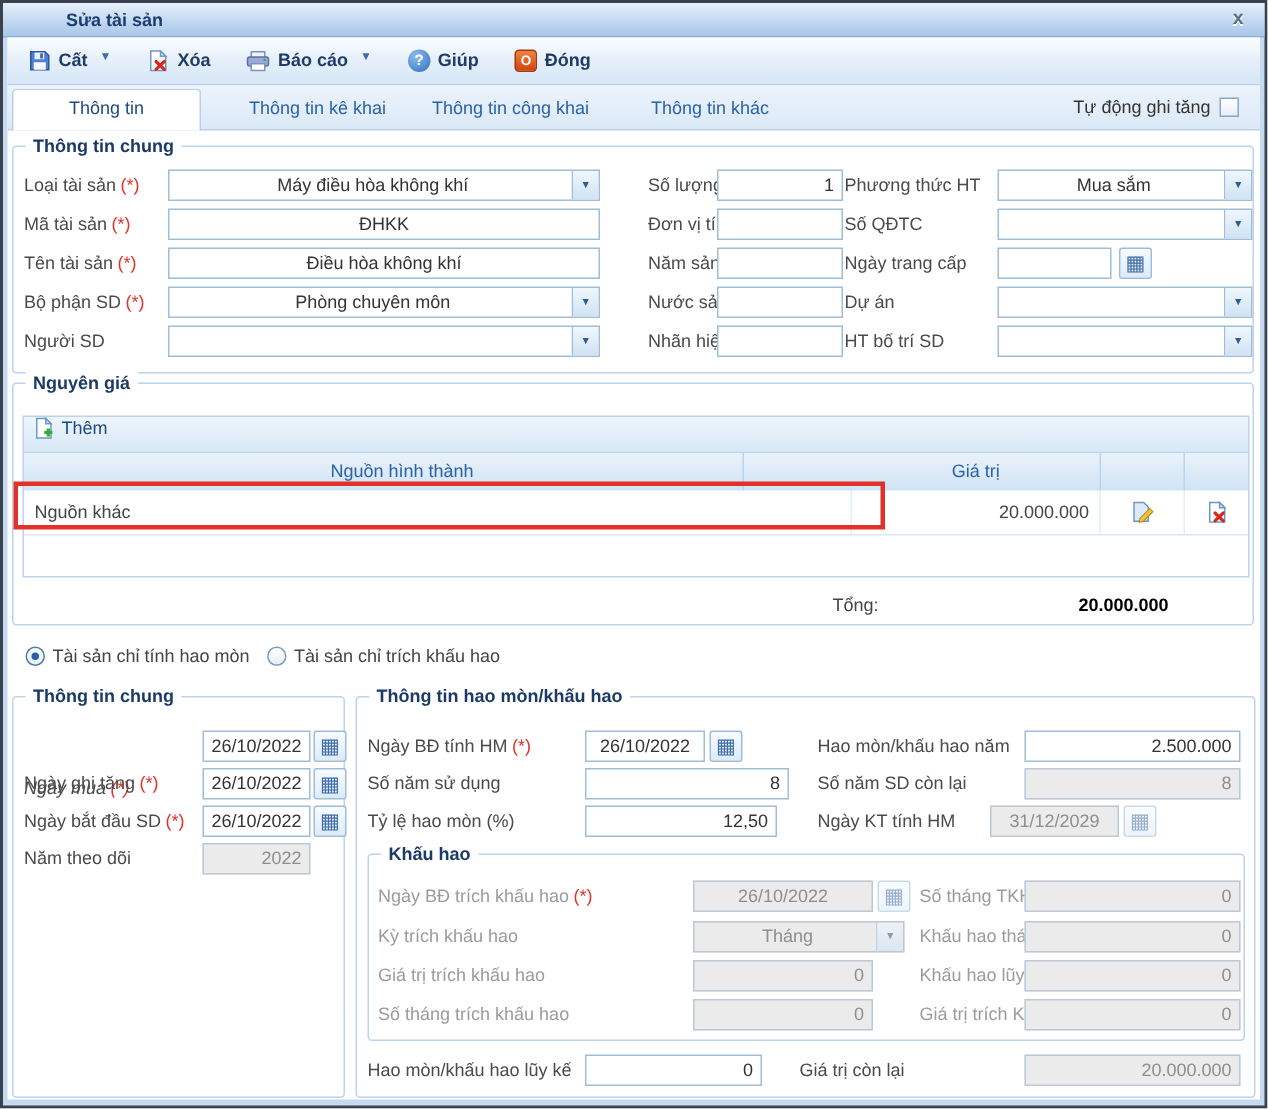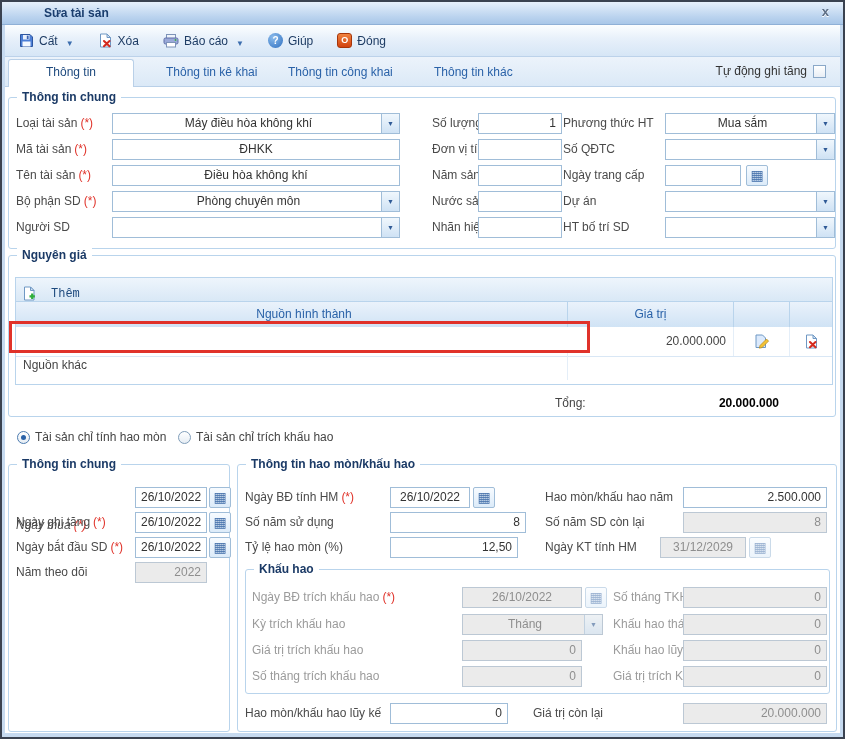--- a/index.html
+++ b/index.html
@@ -10,21 +10,21 @@
     border-bottom:1px solid #8fb0d6;display:flex;align-items:center;}
   .titlebar .tt{font-size:12px;font-weight:bold;color:#1b3e6e;padding-left:10px;margin-left:32px;}
   .titlebar .xbtn{position:absolute;right:10px;top:2px;font-size:13px;font-weight:bold;color:#5d6e85;
     text-shadow:0 1px 0 #fff;cursor:default;padding:0 4px;}
   .body{position:absolute;left:3px;right:3px;top:23px;bottom:4px;background:#fff;overflow:hidden;}
 
   
   .toolbar{position:absolute;left:0;right:0;top:0;height:32px;
     background:linear-gradient(#fcfeff,#e7f0fa 45%,#d6e6f6);
     border-bottom:1px solid #bcd2ea;display:flex;align-items:center;gap:16px;padding-left:10px;box-sizing:border-box;}
-  .tbtn{display:flex;align-items:flex-end;gap:5px;font-size:12px;color:#1e3c64;padding:3px 4px;border-radius:3px;}
+  .tbtn{display:flex;align-items:flex-start;gap:5px;font-size:12px;color:#1e3c64;padding:3px 4px;border-radius:3px;font-weight:bold;}
   .tbtn .dd{font-size:8px;color:#3c6eae;margin-left:3px;}
   .ic-help{display:inline-block;width:15px;height:15px;border-radius:50%;
     background:radial-gradient(circle at 35% 30%,#8cbcec,#2e6fc0);color:#fff;font-weight:bold;
     font-size:10px;line-height:15px;text-align:center;}
   .ic-help::before{content:"?";}
   .ic-close{display:inline-block;width:15px;height:15px;border-radius:3px;
     background:linear-gradient(#f0833f,#d2420e);border:1px solid #a63509;box-sizing:border-box;
     color:#fff;font-weight:bold;font-size:9px;line-height:13px;text-align:center;}
   .ic-close::before{content:"O";}
 
@@ -56,29 +56,29 @@
     line-height:19px;text-align:center;}
   .calbtn::before{content:"▦";}
   .calbtn.dis{opacity:.55;}
   .gb{position:absolute;border:1px solid #b9d4ec;border-radius:3px;box-sizing:border-box;}
   .leg{position:absolute;top:-8px;left:8px;background:#fff;padding:0 5px;font-size:12px;font-weight:bold;color:#1b3a66;white-space:nowrap;}
 
   
   .gridbox{position:absolute;left:10px;top:252px;width:816px;height:106px;border:1px solid #b9d4ec;box-sizing:content-box;}
   .addbar{position:absolute;left:0;top:0;width:100%;height:24px;box-sizing:border-box;
     background:linear-gradient(#eef5fc,#d9e8f6);border-bottom:1px solid #b9d4ec;
-    display:flex;align-items:flex-end;gap:14px;padding-left:6px;font-size:12px;color:#1e4a7e;font-family:Liberation Mono, monospace;}
+    display:flex;align-items:flex-start;gap:4px;padding-left:6px;font-size:12px;color:#1e4a7e;}
   .ghead{position:absolute;left:0;top:24px;width:100%;height:25px;
     background:linear-gradient(#eaf2fb,#d0e3f5);border-bottom:1px solid #b9d4ec;}
   .gh{position:absolute;top:0;height:25px;line-height:25px;font-size:12px;color:#2a62a8;text-align:center;
     border-right:1px solid #b9d4ec;box-sizing:border-box;}
   .grow{position:absolute;left:0;top:49px;width:100%;height:29px;background:#fff;border-bottom:1px solid #d9e7f5;}
   .gc{position:absolute;top:0;height:29px;line-height:29px;font-size:12px;color:#444;box-sizing:border-box;
     border-right:1px solid #e4eef8;display:flex;align-items:center;}
-  .gc.txt{padding-left:7px;margin-top:24px;}
+  .gc.txt{padding-left:7px;}
   .gc.num{justify-content:flex-end;padding-right:7px;}
   .gc.ico{justify-content:center;}
   .hl{position:absolute;left:4px;top:296px;width:581px;height:32px;border:3px solid #e0322a;box-sizing:border-box;pointer-events:none;}
   .totlbl{position:absolute;left:550px;top:368px;font-size:12px;color:#444;line-height:20px;}
   .totval{position:absolute;left:648px;top:368px;width:126px;font-size:12px;font-weight:bold;color:#000;text-align:right;line-height:20px;}
 
   
   .radio{position:absolute;top:404px;display:flex;align-items:center;gap:5px;font-size:12px;color:#444;height:16px;}
   .rb{width:13px;height:13px;border:1px solid #7f9db9;border-radius:50%;background:linear-gradient(#fff,#e6edf4);
     box-sizing:border-box;position:relative;flex:0 0 auto;}
@@ -214,21 +214,21 @@
     <div class="gridbox">
       <div class="addbar">
         <svg width="15" height="15" viewBox="0 0 15 15">
           <path d="M2.5 1 H8.5 L12 4.5 V14 H2.5 Z" fill="#fff" stroke="#6f98c4"></path>
           <path d="M8.5 1 L12 4.5 H8.5 Z" fill="#d6e5f4" stroke="#6f98c4"></path>
           <path d="M10.2 7.6 V13 M7.5 10.3 H12.9" stroke="#2faf3c" stroke-width="2.2"></path>
         </svg>
         <span>Thêm</span>
       </div>
       <div class="ghead">
-        <div class="gh" style="left:0;width:552px;padding-left:25px;">Nguồn hình thành</div>
+        <div class="gh" style="left:0;width:480px;padding-left:25px;">Nguồn hình thành</div>
         <div class="gh" style="left:552px;width:166px;">Giá trị</div>
         <div class="gh" style="left:718px;width:56px;"></div>
         <div class="gh" style="left:774px;width:42px;border-right:none;"></div>
       </div>
       <div class="grow">
         <div class="gc txt" style="left:0;width:552px;">Nguồn khác</div>
         <div class="gc num" style="left:552px;width:166px;">20.000.000</div>
         <div class="gc ico" style="left:718px;width:56px;">
           <svg width="16" height="15" viewBox="0 0 16 15">
             <path d="M2 1 H8.5 L11.5 4 V13.5 H2 Z" fill="#dceafc" stroke="#6f98c4"></path>

